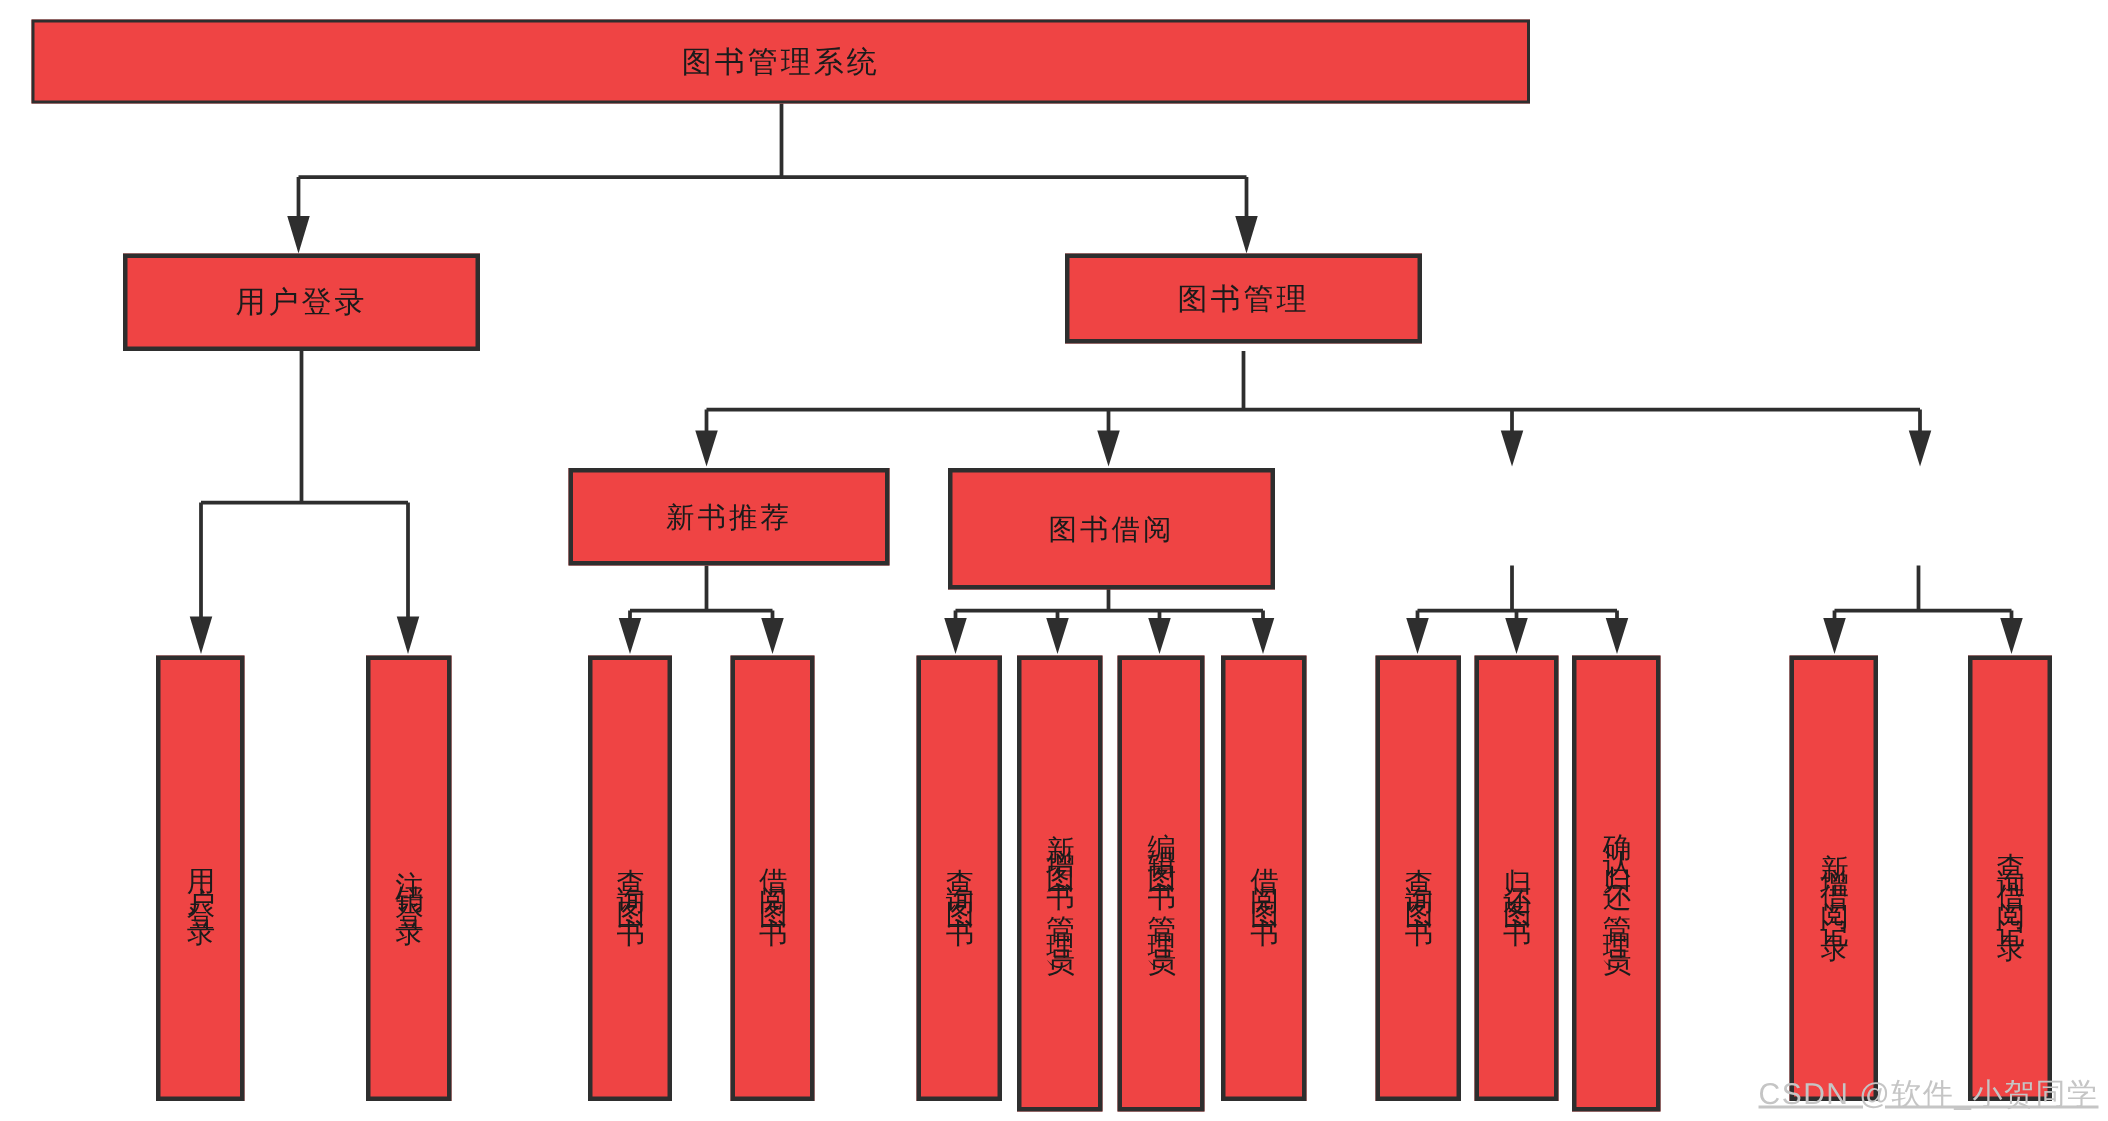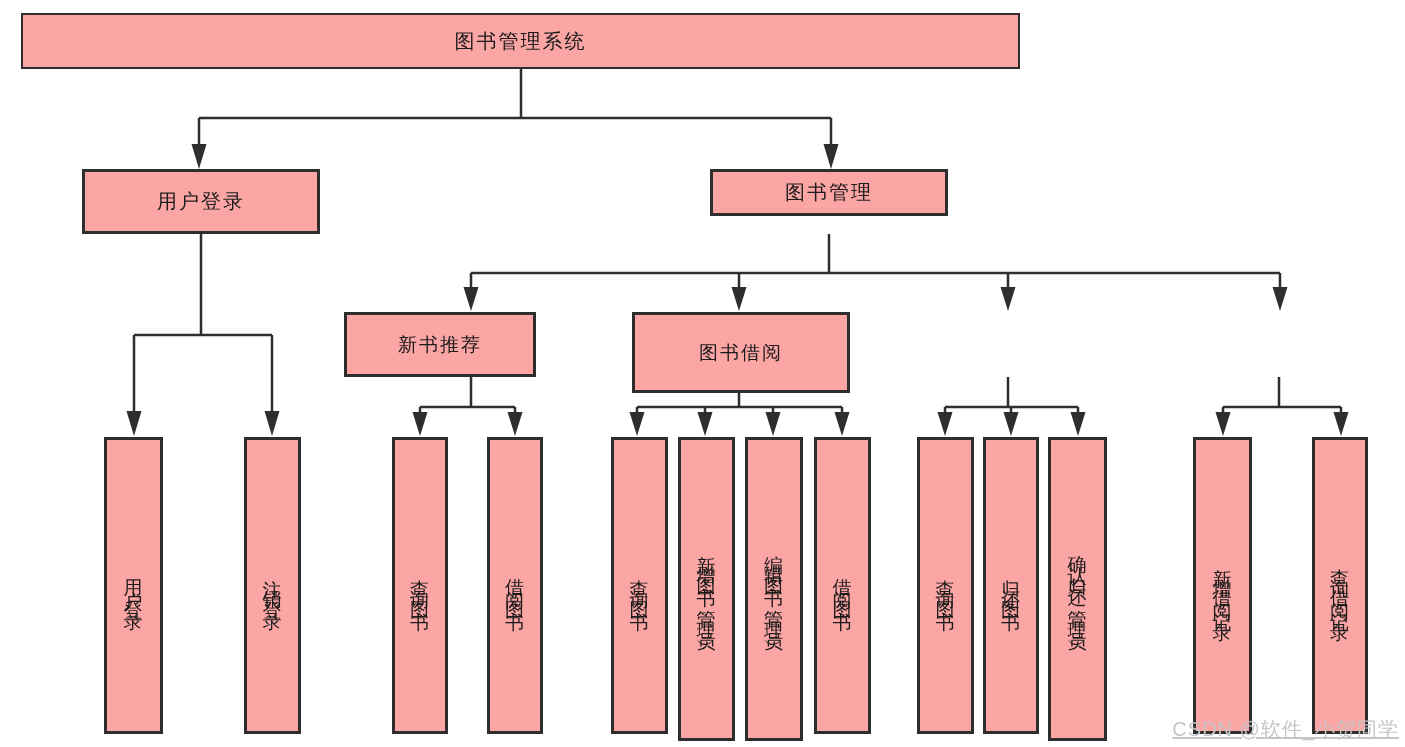--- a/index.html
+++ b/index.html
@@ -3,21 +3,21 @@
 <meta charset="utf-8">
 <style>
   html,body{margin:0;padding:0;background:#ffffff;}
   .canvas{
     position:relative;width:1405px;height:747px;background:#ffffff;
     font-family:"Liberation Sans","DejaVu Sans",sans-serif;
     color:#1b1b1b;overflow:hidden;
   }
   .connectors{position:absolute;left:0;top:0;z-index:1;}
   .node{
-    position:absolute;box-sizing:border-box;background:#fca5a5;
+    position:absolute;box-sizing:border-box;background:#ef4444;
     border:3px solid #2e2e2e;display:flex;align-items:center;justify-content:center;
     z-index:2;text-align:center;
   }
   .node.root{border-width:2px;font-size:20px;letter-spacing:2px;}
   .node.h2{font-size:20px;letter-spacing:2px;}
   .node.h3{font-size:19px;letter-spacing:2px;}
   .node.leaf{
     writing-mode:vertical-rl;
     font-size:19px;letter-spacing:11px;line-height:1;
     padding:4px 0;
@@ -65,23 +65,23 @@
       <polygon points="1003.5,412 1018.5,412 1011,436"></polygon>
       <polygon points="1070.5,412 1085.5,412 1078,436"></polygon>
       <polygon points="1215.5,412 1230.5,412 1223,436"></polygon>
       <polygon points="1333.5,412 1348.5,412 1341,436"></polygon>
     </g>
   </svg>
 
   <div class="node root" style="left:21px;top:13px;width:999px;height:56px">图书管理系统</div>
 
   <div class="node h2" style="left:82px;top:169px;width:238px;height:65px">用户登录</div>
-  <div class="node h2" style="left:710px;top:169px;width:238px;height:47px">图书管理</div>
+  <div class="node h2" style="left:710px;top:169px;width:238px;height:60px">图书管理</div>
 
-  <div class="node h3" style="left:344px;top:312px;width:192px;height:65px">新书推荐</div>
+  <div class="node h3" style="left:379px;top:312px;width:214px;height:65px">新书推荐</div>
   <div class="node h3" style="left:632px;top:312px;width:218px;height:81px">图书借阅</div>
 
   <div class="node leaf" style="left:104px;top:437px;width:59px;height:297px">用户登录</div>
   <div class="node leaf" style="left:244px;top:437px;width:57px;height:297px">注销登录</div>
 
   <div class="node leaf" style="left:392px;top:437px;width:56px;height:297px">查询图书</div>
   <div class="node leaf" style="left:487px;top:437px;width:56px;height:297px">借阅图书</div>
 
   <div class="node leaf" style="left:611px;top:437px;width:57px;height:297px">查询图书</div>
   <div class="node leaf" style="left:678px;top:437px;width:57px;height:304px">新增图书（管理员）</div>

